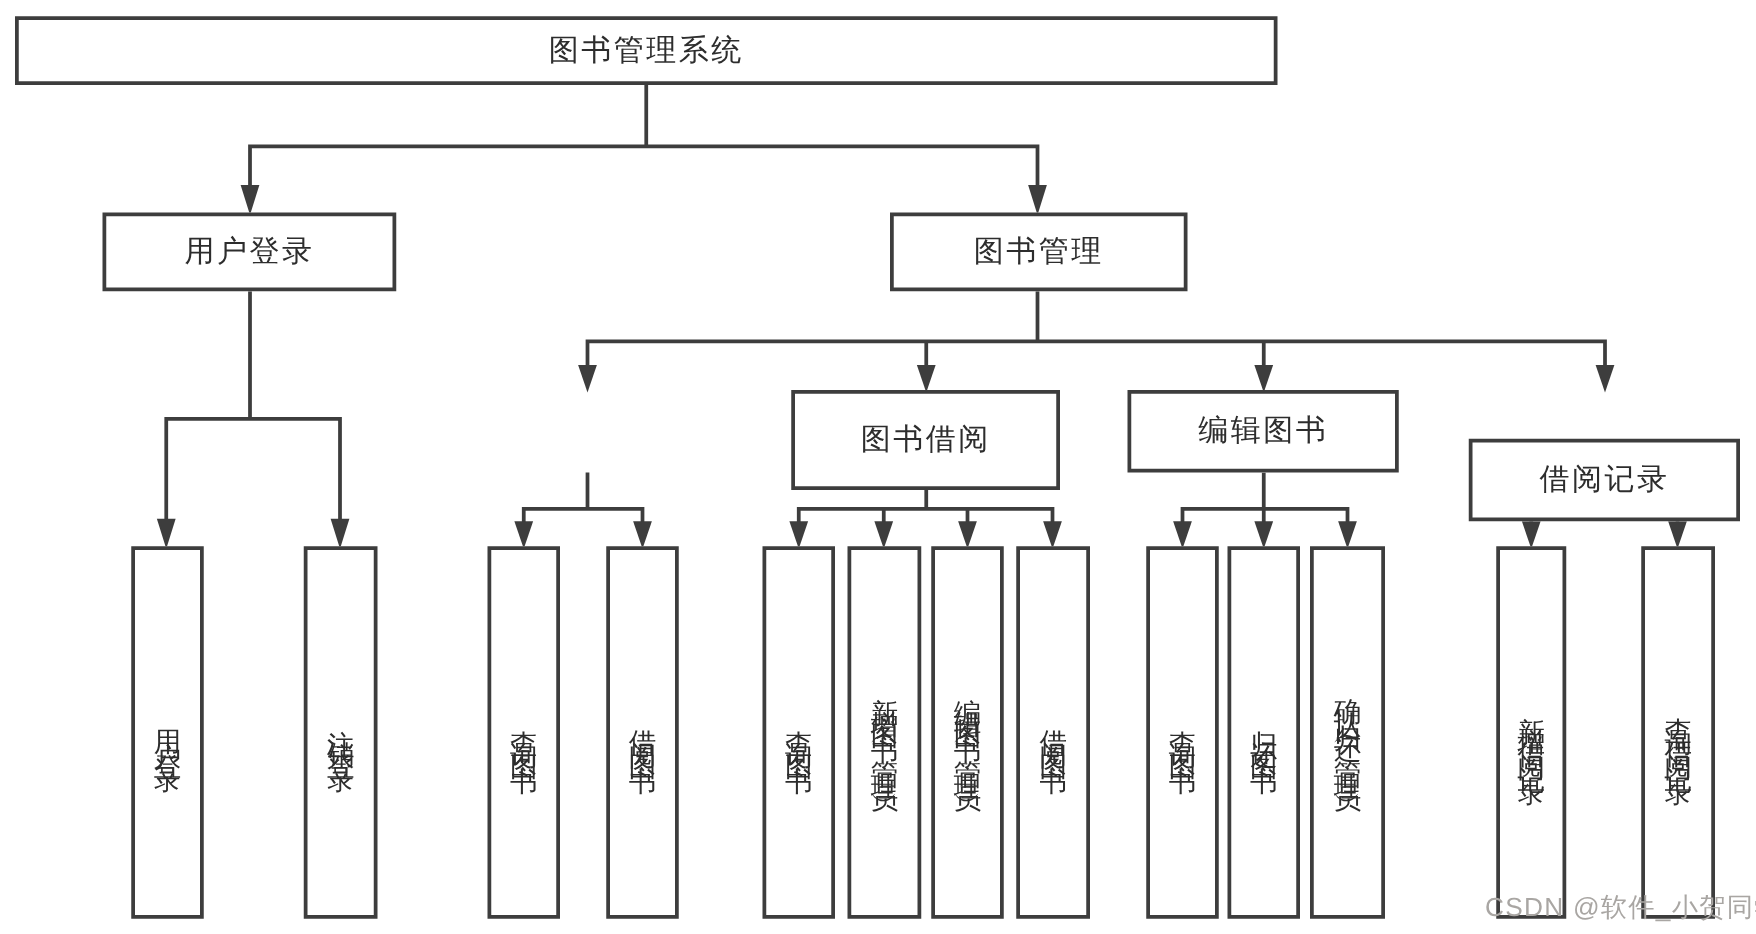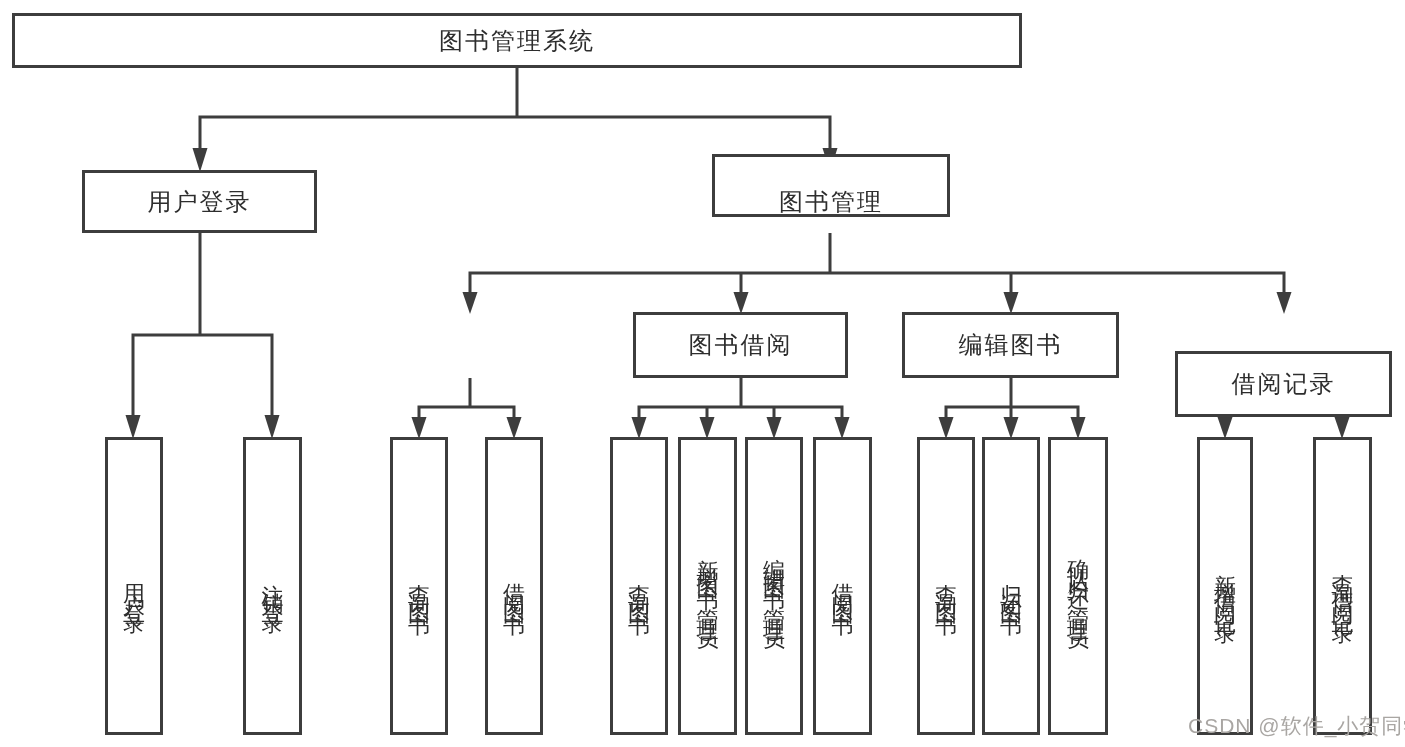--- a/index.html
+++ b/index.html
@@ -37,23 +37,23 @@
     writing-mode:vertical-rl;
     text-orientation:mixed;
     font-size:22px;
     letter-spacing:10px;
     line-height:1;
     white-space:nowrap;
   }
   
   #n-root          {left:12px;  top:13px;  width:1010px; height:55px;}
   #n-user-login    {left:82px;  top:170px; width:235px;  height:63px;}
-  #n-book-mgmt     {left:712px; top:154px; width:238px;  height:63px;align-items:flex-end;}
+  #n-book-mgmt     {left:712px; top:170px; width:238px;  height:63px;}
   #n-new-book-rec  {left:362px; top:312px; width:216px;  height:66px;}
-  #n-book-borrow   {left:633px; top:312px; width:215px;  height:66px;}
+  #n-book-borrow   {left:633px; top:312px; width:215px;  height:80px;}
   #n-current-borrow{left:902px; top:312px; width:217px;  height:66px;}
   #n-borrow-records{left:1175px;top:312px; width:217px;  height:66px;margin-top:39px;}
   .leaf{top:437px;height:298px;}
   #l-user-login    {left:105px; width:58px;}
   #l-logout        {left:243px; width:59px;}
   #l-query-1       {left:390px; width:58px;}
   #l-borrow-1      {left:485px; width:58px;}
   #l-query-2       {left:610px; width:58px;}
   #l-add-book      {left:678px; width:59px;}
   #l-edit-book     {left:745px; width:58px;}

